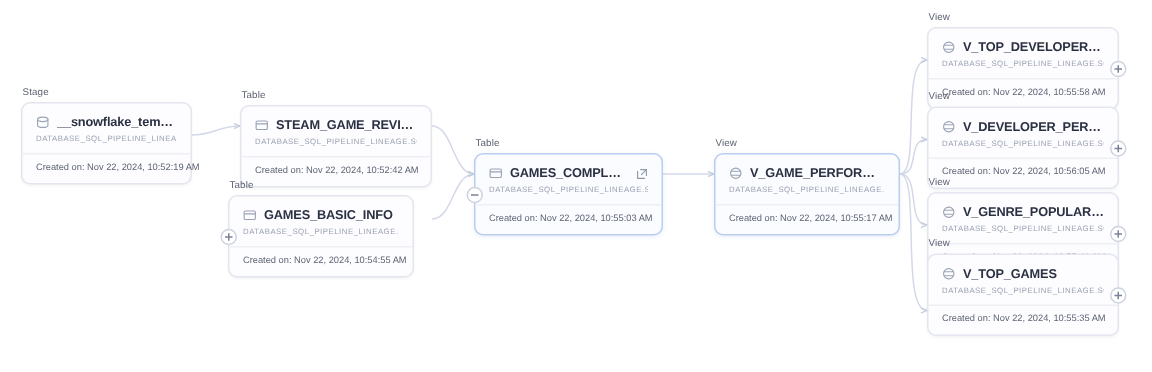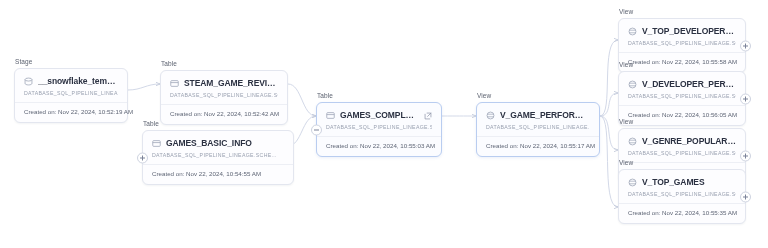--- a/index.html
+++ b/index.html
@@ -196,21 +196,21 @@
             </svg>
         </span>
         <span class="node-title">STEAM_GAME_REVIEWS</span>
       </div>
       <div class="node-path">DATABASE_SQL_PIPELINE_LINEAGE.SCHE...</div>
       <div class="node-sep"></div>
       <div class="node-created">Created on: Nov 22, 2024, 10:52:42 AM</div>
     </div>
   </div>
 
-  <div class="node-wrap" style="left:142px; top:120px; width:152px;">
+  <div class="node-wrap" style="left:152px; top:120px; width:124px;">
     <div class="node-type">Table</div>
     <div class="node">
       <div class="handle left">
         <span class="bar-h"></span>
           <span class="bar-v"></span>
       </div>
       <div class="node-head">
         <span class="node-icon">
           <svg viewBox="0 0 12 12">
               <rect x="1" y="2.2" width="10" height="7.6" rx="1.2" fill="none" stroke="currentColor" stroke-width="1"></rect>

